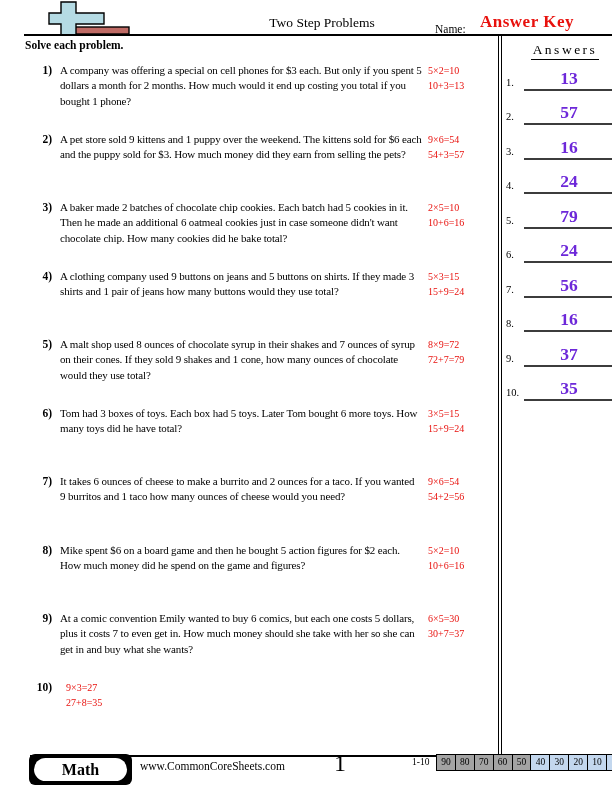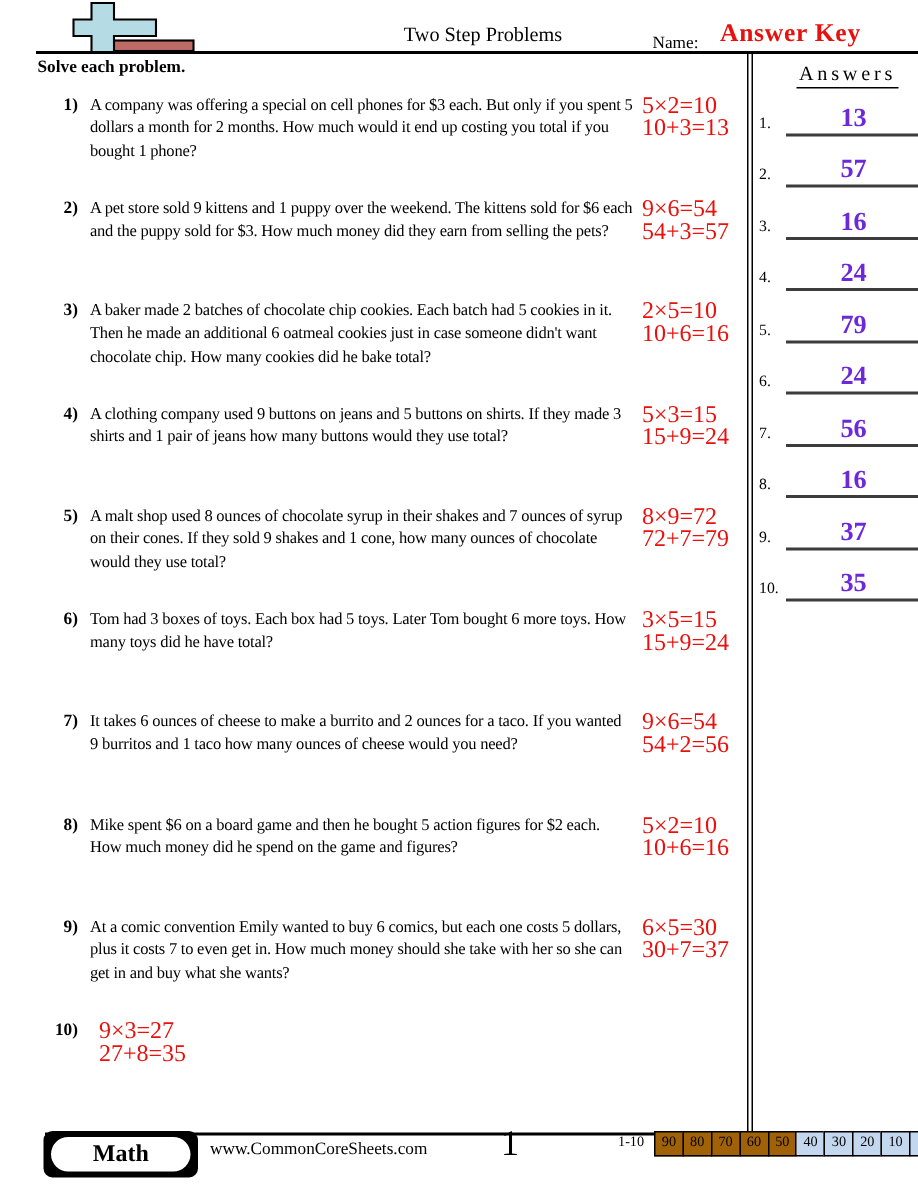--- a/index.html
+++ b/index.html
@@ -25,34 +25,34 @@
   .ans-num{position:absolute;left:2px;bottom:3px;font-size:10.5px;}
   .ans-line{position:absolute;left:20px;right:10px;bottom:0;height:0;border-bottom:2px solid #3c3c3c;}
   .ans-val{position:absolute;left:20px;right:10px;bottom:2px;text-align:center;
            font-size:17.5px;font-weight:bold;color:#6d28d9;}
 
   
   .problem{position:absolute;left:16px;width:456px;display:flex;align-items:flex-start;}
   .p-num{flex:none;width:20px;text-align:right;font-weight:bold;font-size:11.5px;
          margin-right:8px;line-height:15.4px;}
   .p-text{flex:none;width:362px;font-size:11px;line-height:15.4px;letter-spacing:-0.15px;}
-  .p-work{flex:none;margin-left:6px;font-size:16px;line-height:15.4px;color:#e8110d;white-space:nowrap;}
+  .p-work{flex:none;margin-left:6px;font-size:10px;line-height:15.4px;color:#e8110d;white-space:nowrap;}
 
   
   .footer-line{position:absolute;left:14px;right:0;top:755px;height:1.5px;background:#000;}
   .badge{position:absolute;left:13px;top:754px;width:103px;height:31px;background:#000;border-radius:6px;}
   .badge-pill{position:absolute;left:5px;right:5px;top:4px;bottom:4px;background:#fff;
               border-radius:12px;display:flex;align-items:center;justify-content:center;
               font-weight:bold;font-size:16px;}
   .website{position:absolute;left:124px;top:760px;font-size:11.5px;}
   .page-num{position:absolute;left:318px;top:750px;font-size:24px;}
   .score-label{position:absolute;left:396px;top:757px;font-size:9.5px;}
   .score-table{position:absolute;left:421px;top:754px;display:flex;}
   .score-cell{width:17.9px;height:15px;border:1px solid #000;margin-left:-1px;
-              font-size:9.5px;line-height:15px;text-align:center;background:#a16207;}
+              font-size:9.5px;line-height:15px;text-align:center;background:#a3a3a3;}
   .score-cell.blue{background:#c3d7ee;font-family:Liberation Serif, serif;}
 </style>
 </head>
 <body>
 
 <div class="page">
 
   <svg class="logo" width="86" height="36" viewBox="0 0 86 36">
     <rect x="26" y="26" width="57" height="7" fill="#bf6b65" stroke="#000" stroke-width="1.4"></rect>
     <path d="M15 1 H30 V12 H58 V23 H30 V34 H15 V23 H3 V12 H15 Z" fill="#b5dbe4" stroke="#000" stroke-width="1.4"></path>

